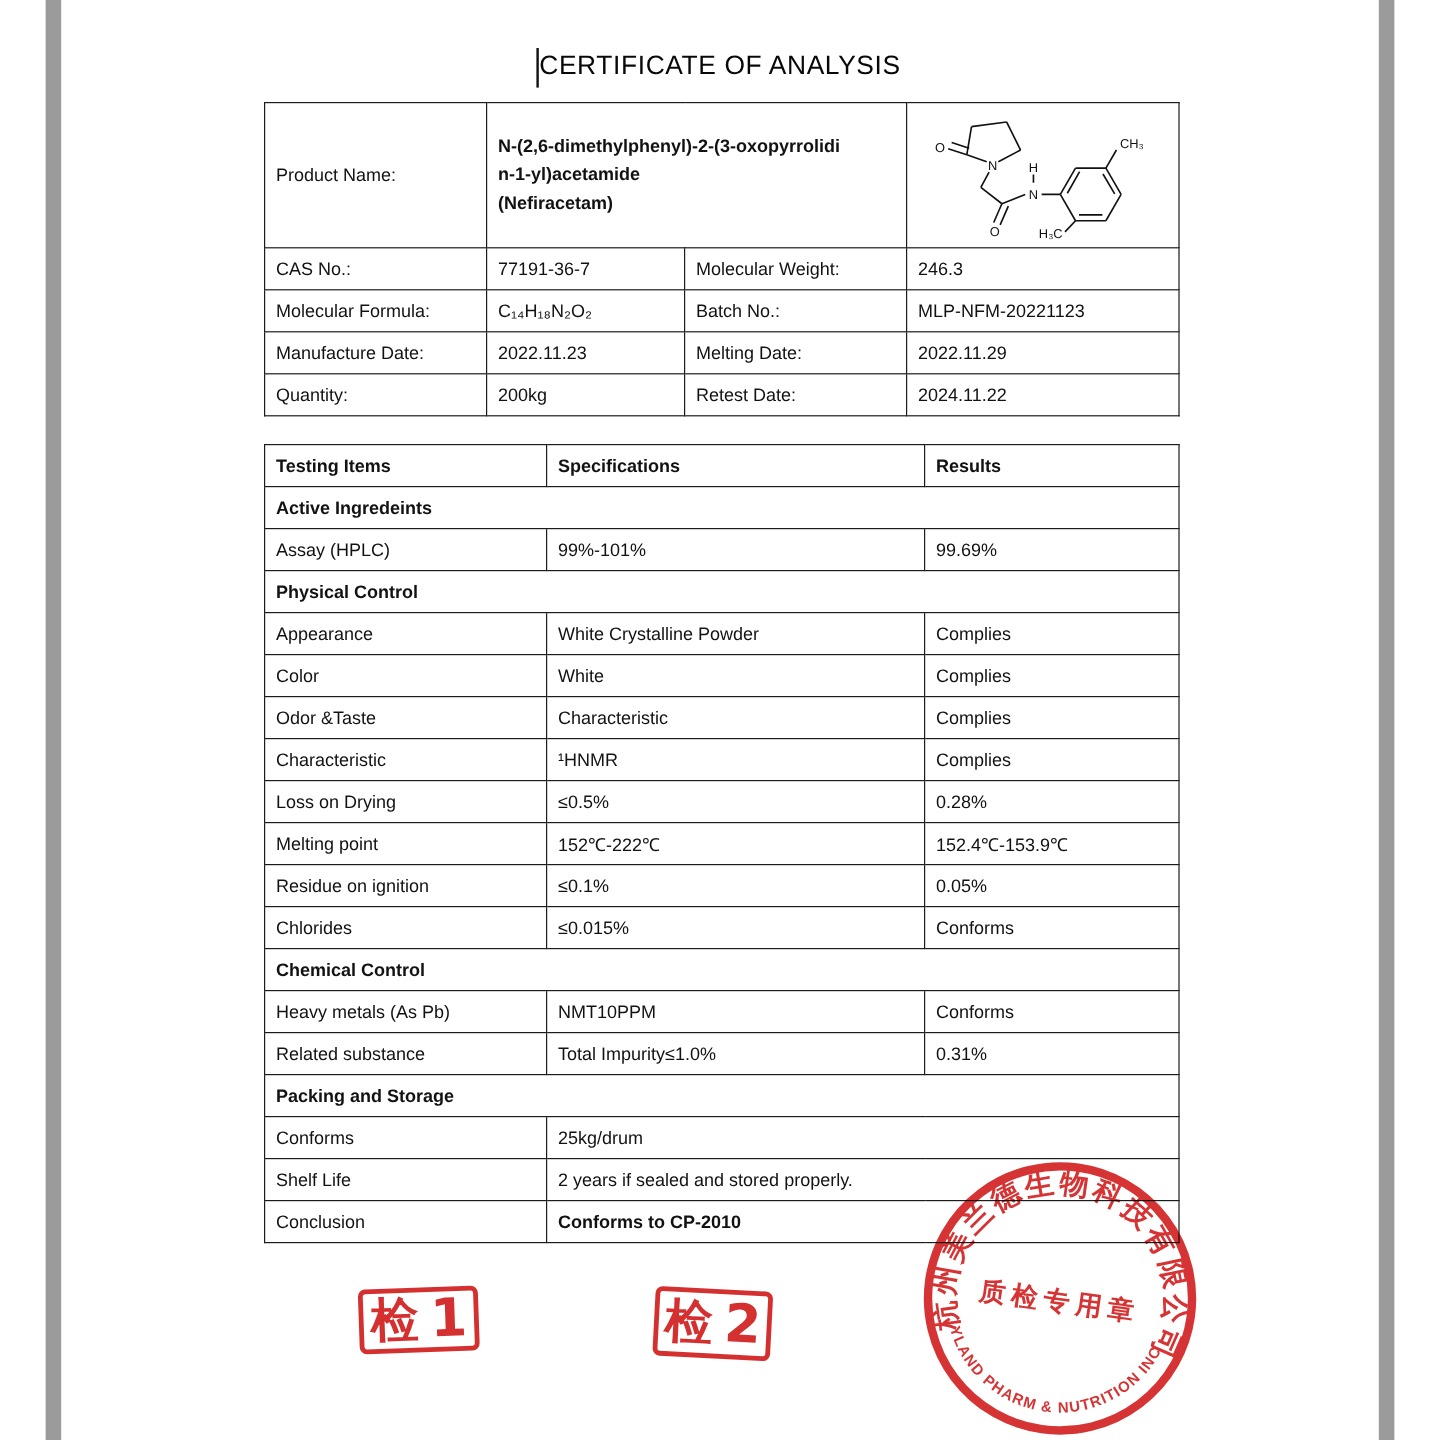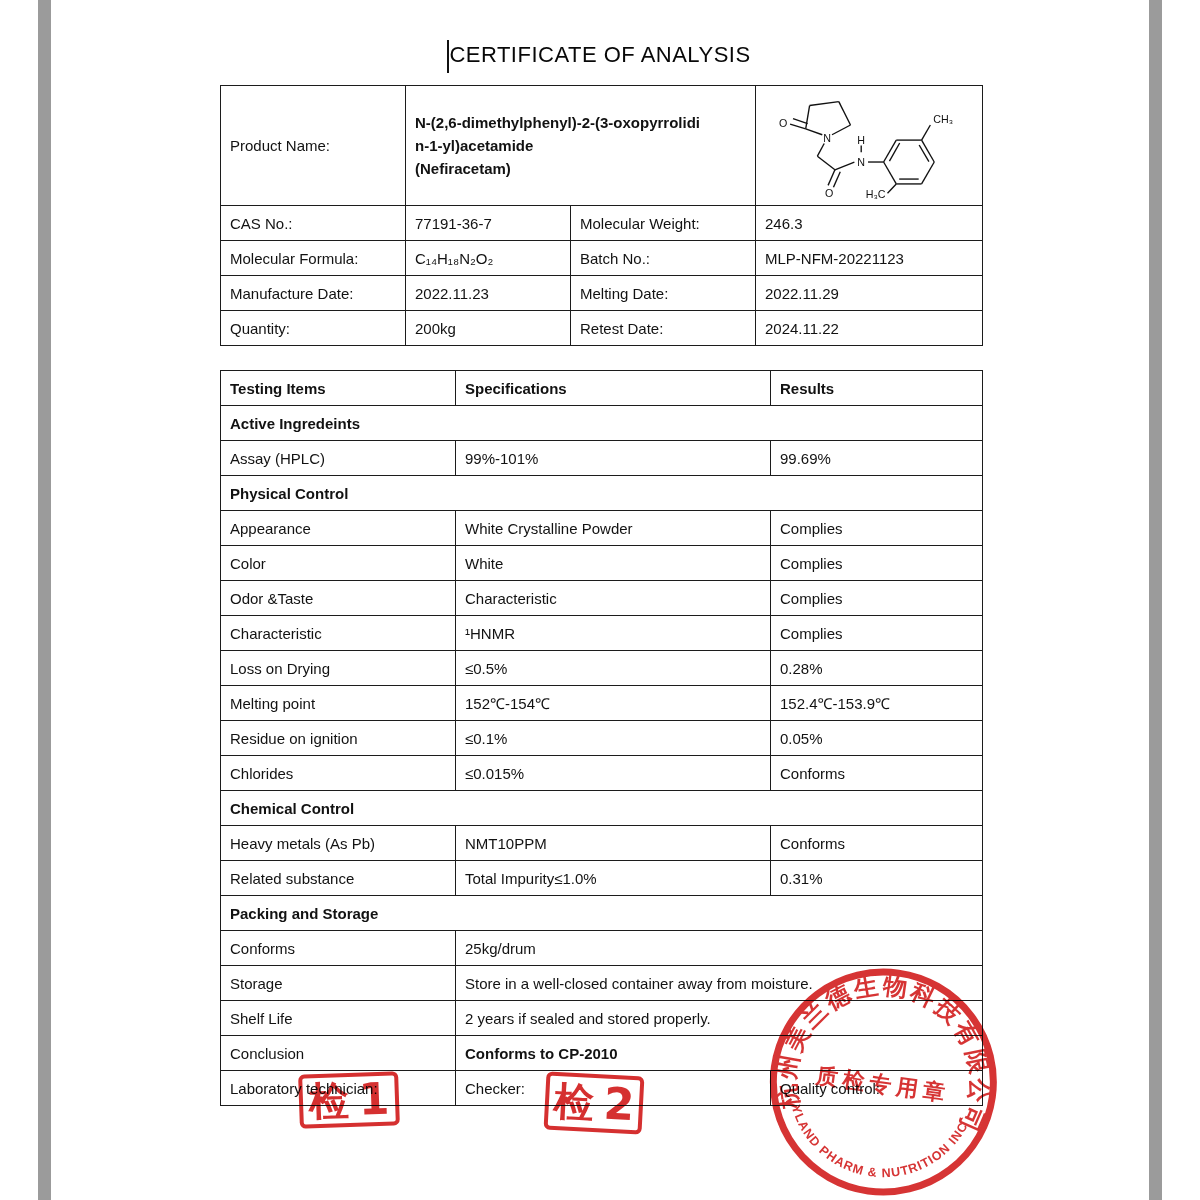--- a/index.html
+++ b/index.html
@@ -192,21 +192,21 @@
       <td>¹HNMR</td>
       <td>Complies</td>
     </tr>
     <tr>
       <td>Loss on Drying</td>
       <td>≤0.5%</td>
       <td>0.28%</td>
     </tr>
     <tr>
       <td>Melting point</td>
-      <td>152℃-154℃</td>
+      <td>152℃-222℃</td>
       <td>152.4℃-153.9℃</td>
     </tr>
     <tr>
       <td>Residue on ignition</td>
       <td>≤0.1%</td>
       <td>0.05%</td>
     </tr>
     <tr>
       <td>Chlorides</td>
       <td>≤0.015%</td>
@@ -226,35 +226,26 @@
       <td>0.31%</td>
     </tr>
     <tr>
       <td class="b" colspan="3">Packing and Storage</td>
     </tr>
     <tr>
       <td>Conforms</td>
       <td colspan="2">25kg/drum</td>
     </tr>
     <tr>
-      <td>Storage</td>
-      <td colspan="2">Store in a well-closed container away from moisture.</td>
-    </tr>
-    <tr>
       <td>Shelf Life</td>
       <td colspan="2">2 years if sealed and stored properly.</td>
     </tr>
     <tr>
       <td>Conclusion</td>
       <td colspan="2" class="b">Conforms to CP-2010</td>
-    </tr>
-    <tr>
-      <td>Laboratory technician:</td>
-      <td>Checker:</td>
-      <td>Quality control:</td>
     </tr>
   </tbody>
     </table>
 
   <div class="stamps-layer">
 
     <div class="stamp-rect stamp-check1">
       <span class="glyph">检</span>
       <span class="num">1</span>
     </div>

